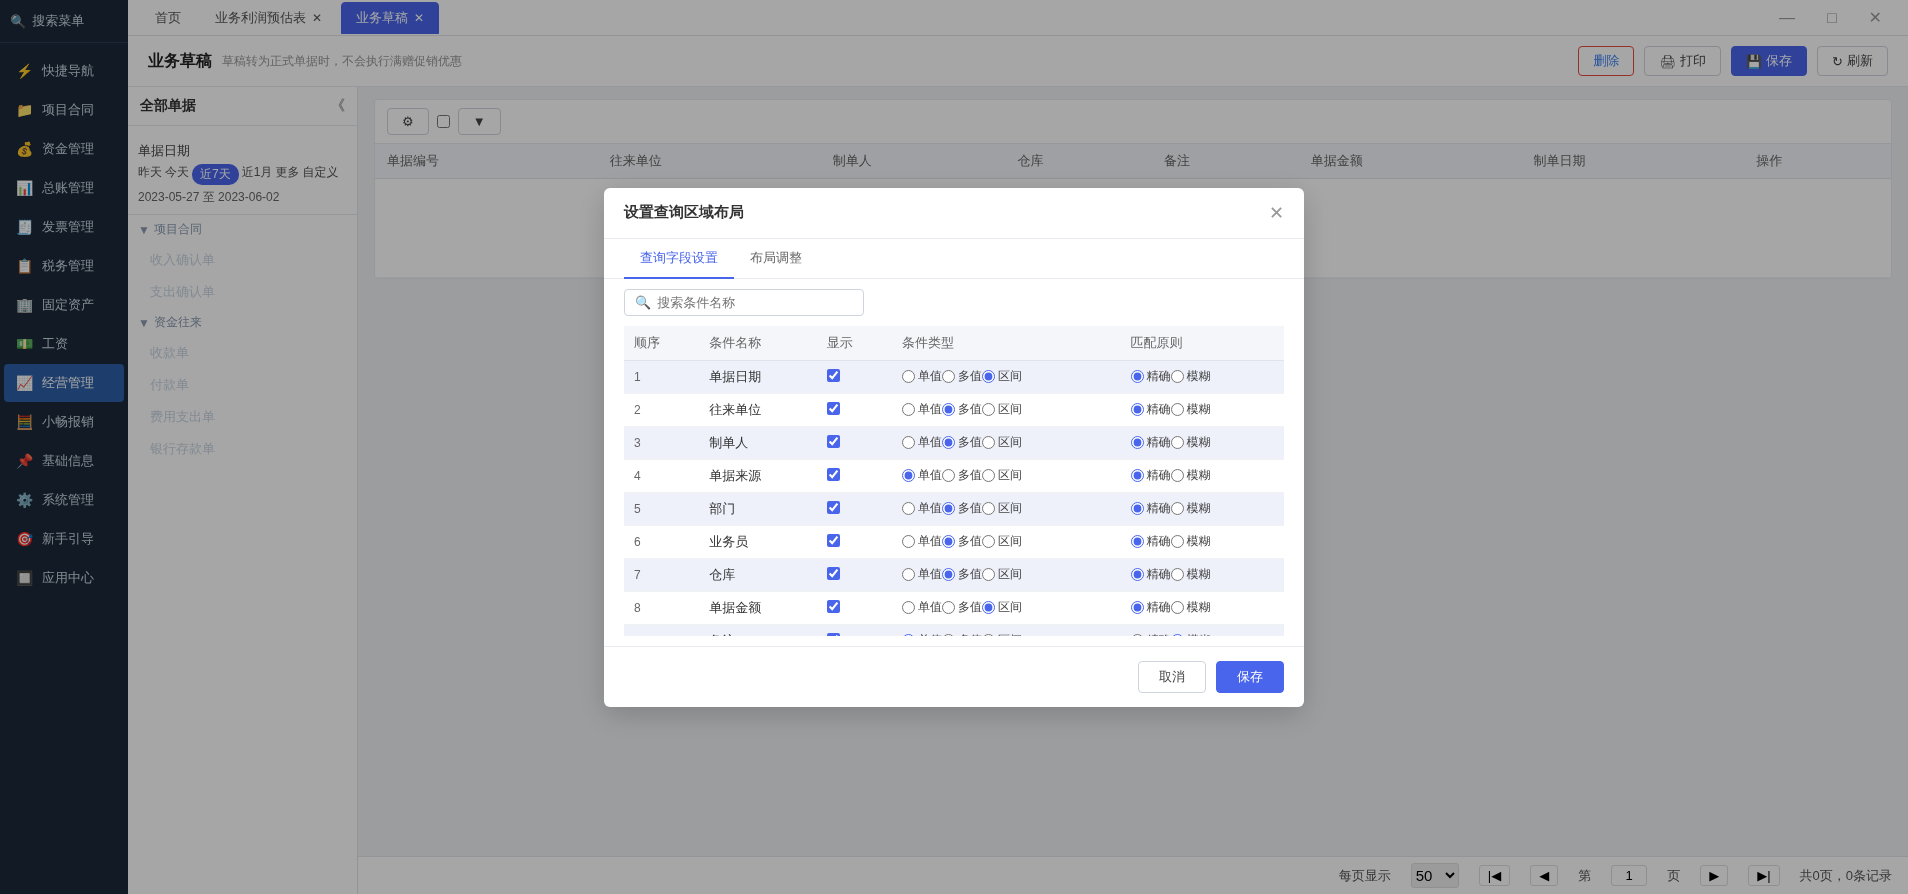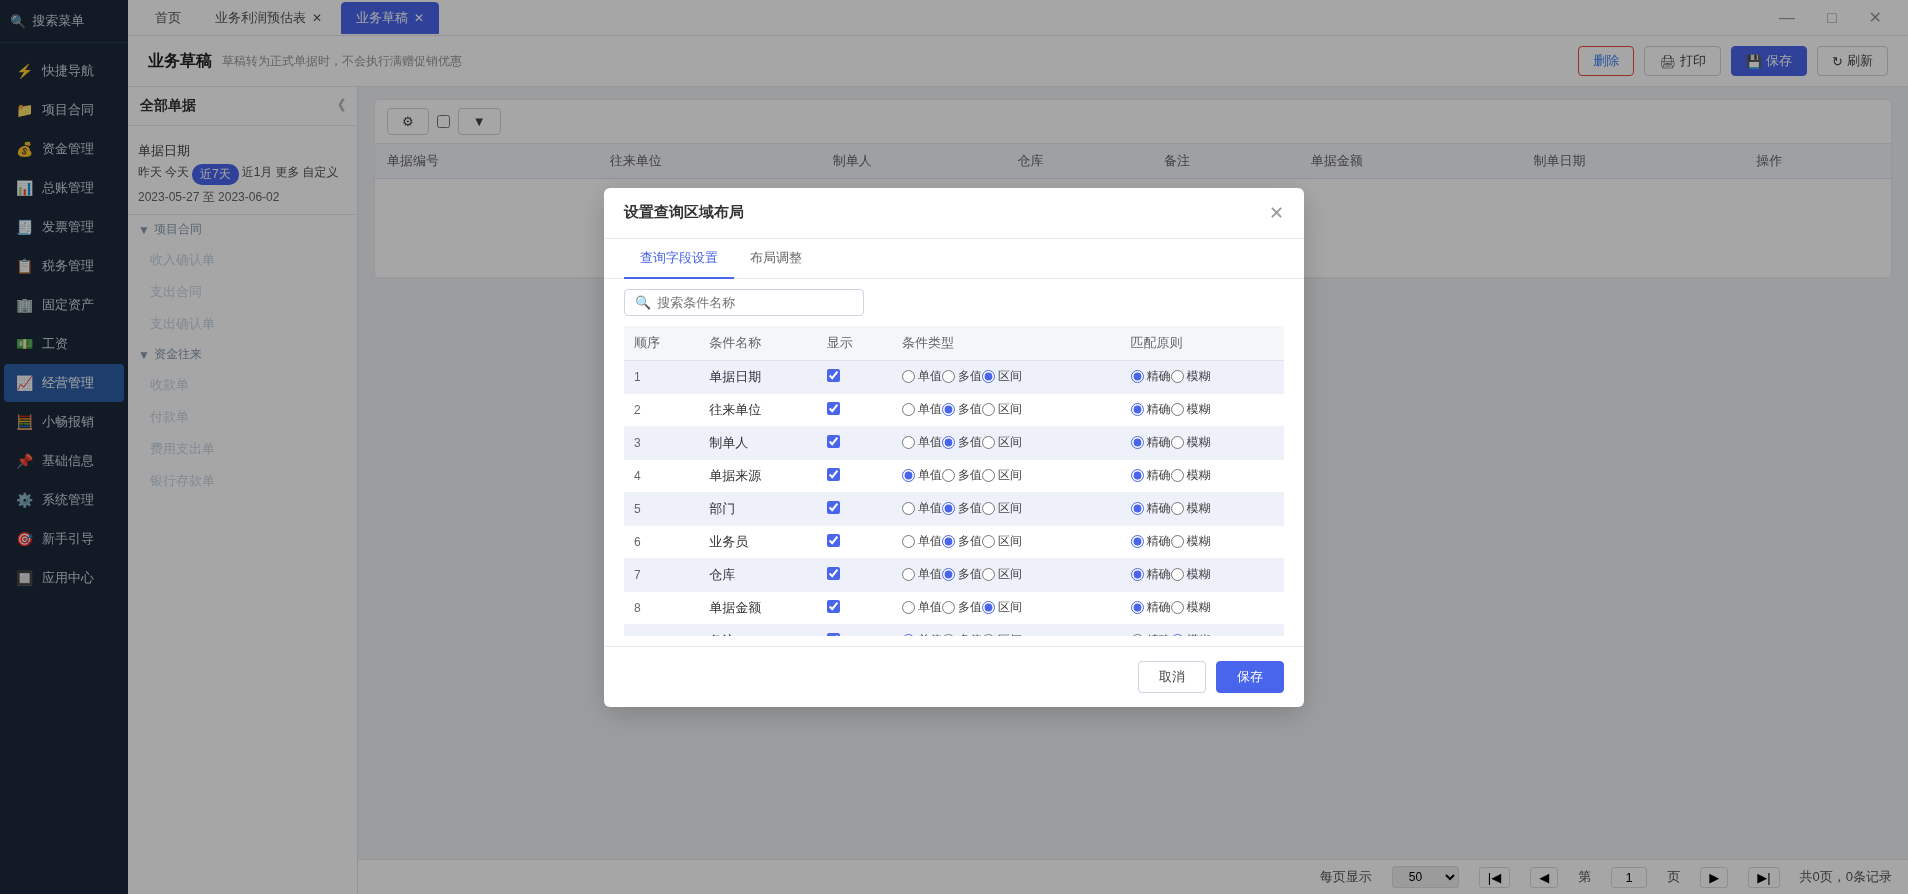--- a/index.html
+++ b/index.html
@@ -316,21 +316,20 @@
             <span style="font-size:12px;color:#555;cursor:pointer;">自定义</span>
           </div>
           <div class="date-range" style="margin-top:4px;">2023-05-27 至 2023-06-02</div>
         </div>
 
         <div class="nav-section">
           <span>▼</span>
           <span>项目合同</span>
         </div>
         <div class="nav-leaf">收入确认单</div>
-        <div class="nav-leaf">支出合同</div>
         <div class="nav-leaf">支出确认单</div>
 
         <div class="nav-section">
           <span>▼</span>
           <span>资金往来</span>
         </div>
         <div class="nav-leaf">收款单</div>
         <div class="nav-leaf">付款单</div>
         <div class="nav-leaf">费用支出单</div>
         <div class="nav-leaf">银行存款单</div>
@@ -364,21 +363,21 @@
                   <td colspan="8" style="text-align:center;padding:40px;color:#999;">未找到任何业务草稿</td>
                 </tr>
               </tbody>
             </table>
           </div>
         </div>
       </div>
 
       <div class="bottom-bar">
         <span>每页显示</span>
-        <select style="padding:2px 12px;border:1px solid #ddd;border-radius:3px;font-size:12px;">
+        <select style="padding:2px 0;border:1px solid #ddd;border-radius:3px;font-size:15px;">
           <option>50</option>
           <option>100</option>
         </select>
         <button class="page-btn">|◀</button>
         <button class="page-btn">◀</button>
         <span>第</span>
         <input type="text" value="1" style="width: 36px; padding: 2px 4px; border: 1px solid rgb(221, 221, 221); border-radius: 3px; text-align: center; font-size: 13px;">
         <span>页</span>
         <button class="page-btn">▶</button>
         <button class="page-btn">▶|</button>

